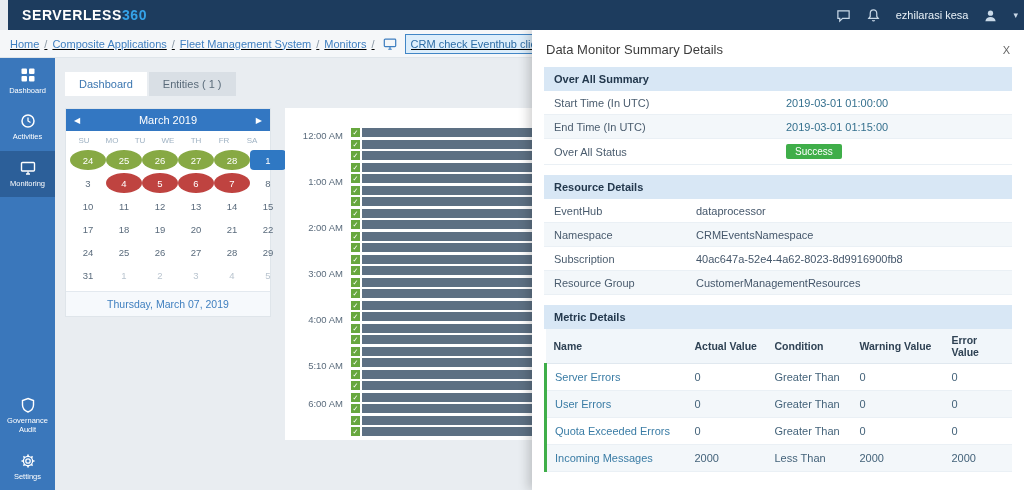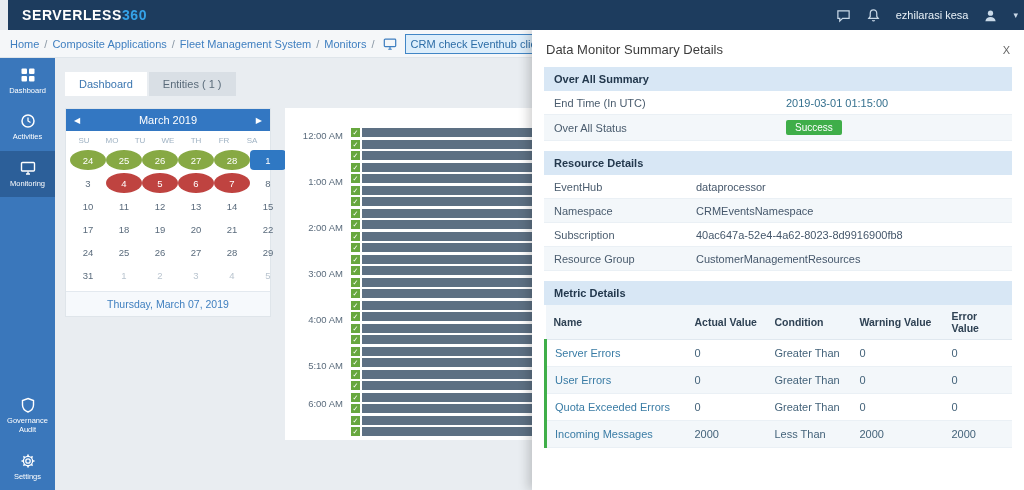--- a/index.html
+++ b/index.html
@@ -12,21 +12,21 @@
   .logo { font-weight:bold; font-size:14px; color:#fff; letter-spacing:.6px; }
   .logo .accent { color:#35a3e8; }
   .topbar-right { display:flex; align-items:center; gap:15px; color:#c9d9e8; font-size:11px; }
   .tb-icon svg { width:15px; height:15px; display:block; }
   .chev { font-size:9px; color:#c9d9e8; }
   .username { color:#e8f1f8; }
 
   
   .breadcrumb-bar { position:absolute; top:30px; left:0; width:1024px; height:28px; background:#f5f7f9;
                     border-bottom:1px solid #dfe5ea; display:flex; align-items:center; padding:0 10px;
-                    font-size:11px; gap:5px; z-index:1; }
+                    font-size:11px; gap:5px; z-index:1;text-decoration:underline; }
   .bc-link { color:#3f7fc0; cursor:pointer; text-decoration:none; }
   .bc-sep { color:#8a98a5; }
   .bc-icon { display:flex; align-items:center; margin-left:3px; }
   .bc-icon svg { width:14px; height:14px; }
   .bc-select { margin-left:3px; height:20px; width:208px; border:1px solid #4186c6; background:#ddeefb;
                color:#2d6da6; display:flex; align-items:center; justify-content:space-between;
                padding:0 5px; white-space:nowrap; overflow:hidden; cursor:pointer; }
   .bc-select-text { overflow:hidden; text-overflow:clip; }
   .bc-caret { font-size:8px; flex:none; margin-left:4px; }
 
@@ -392,20 +392,24 @@
   <section class="detail-panel">
     <div class="dp-header">
       <span class="dp-title">Data Monitor Summary Details</span>
       <span class="dp-close">X</span>
     </div>
 
     <div class="dp-section overall">
       <div class="dp-section-title">Over All Summary</div>
       <div class="kv-table overall">
           <div class="kv-row">
+            <div class="kv-label">Start Time (In UTC)</div>
+            <div class="kv-value">2019-03-01 01:00:00</div>
+          </div>
+          <div class="kv-row">
             <div class="kv-label">End Time (In UTC)</div>
             <div class="kv-value">2019-03-01 01:15:00</div>
           </div>
           <div class="kv-row">
             <div class="kv-label">Over All Status</div>
             <div class="kv-value"><span class="badge-success">Success</span></div>
           </div>
         </div>
     </div>
 

